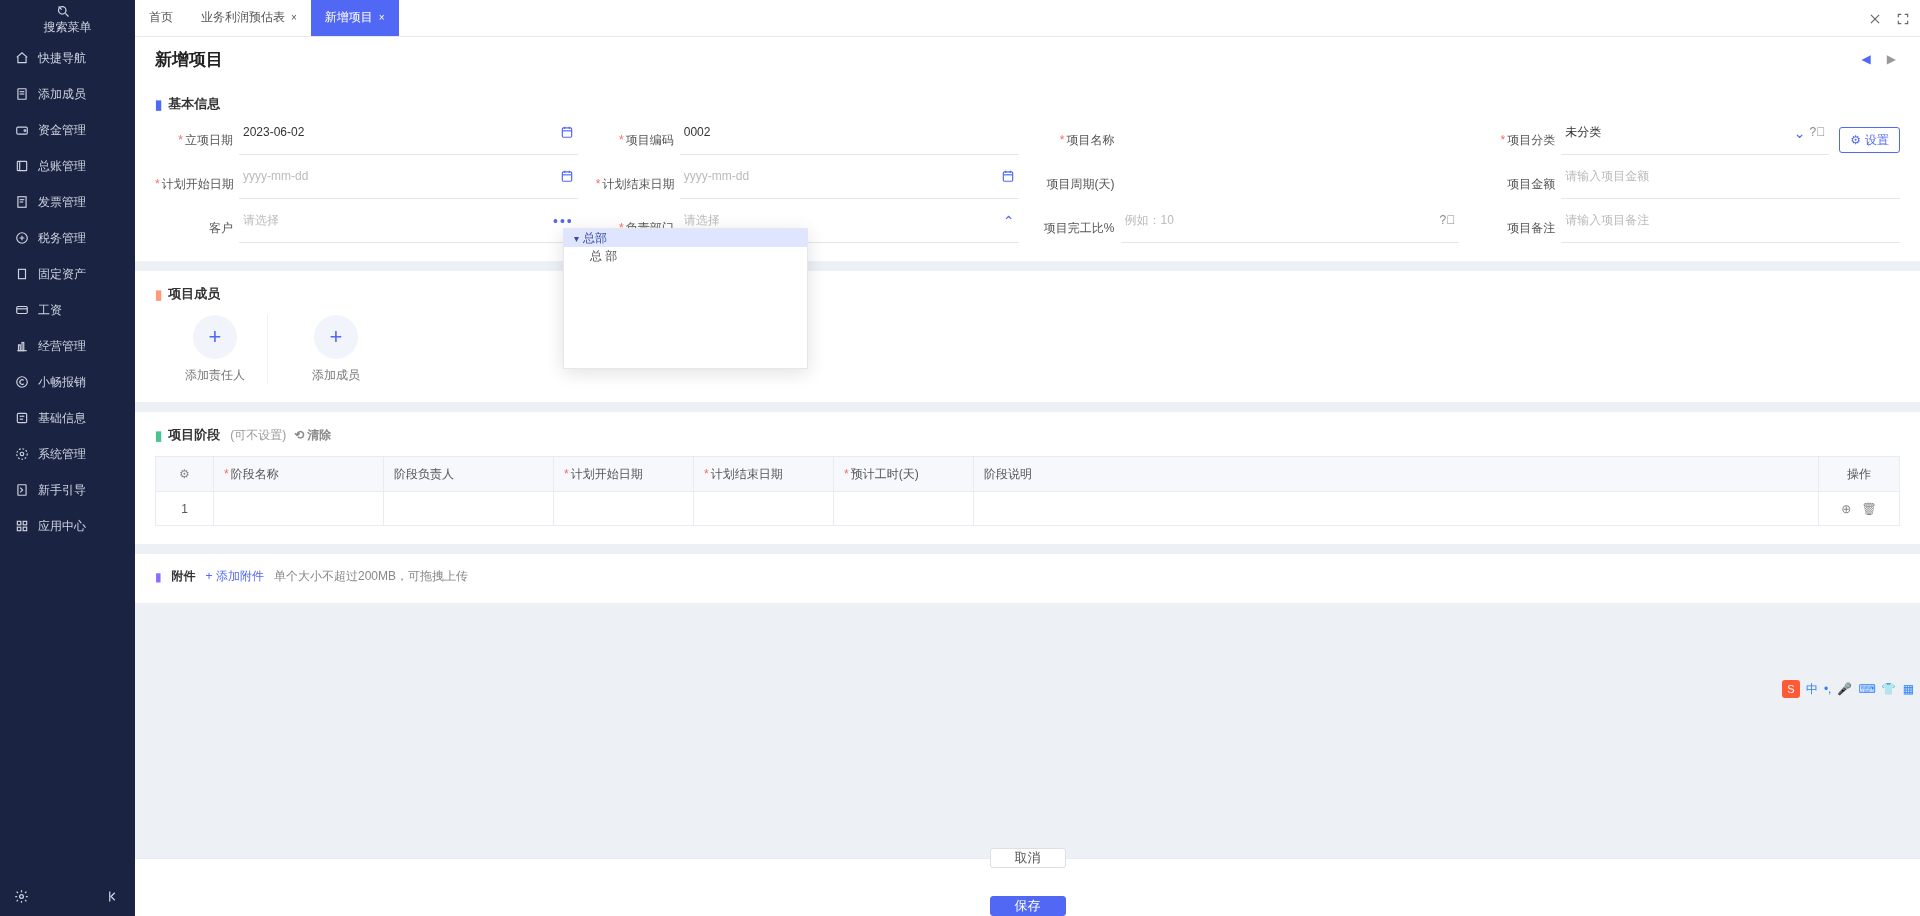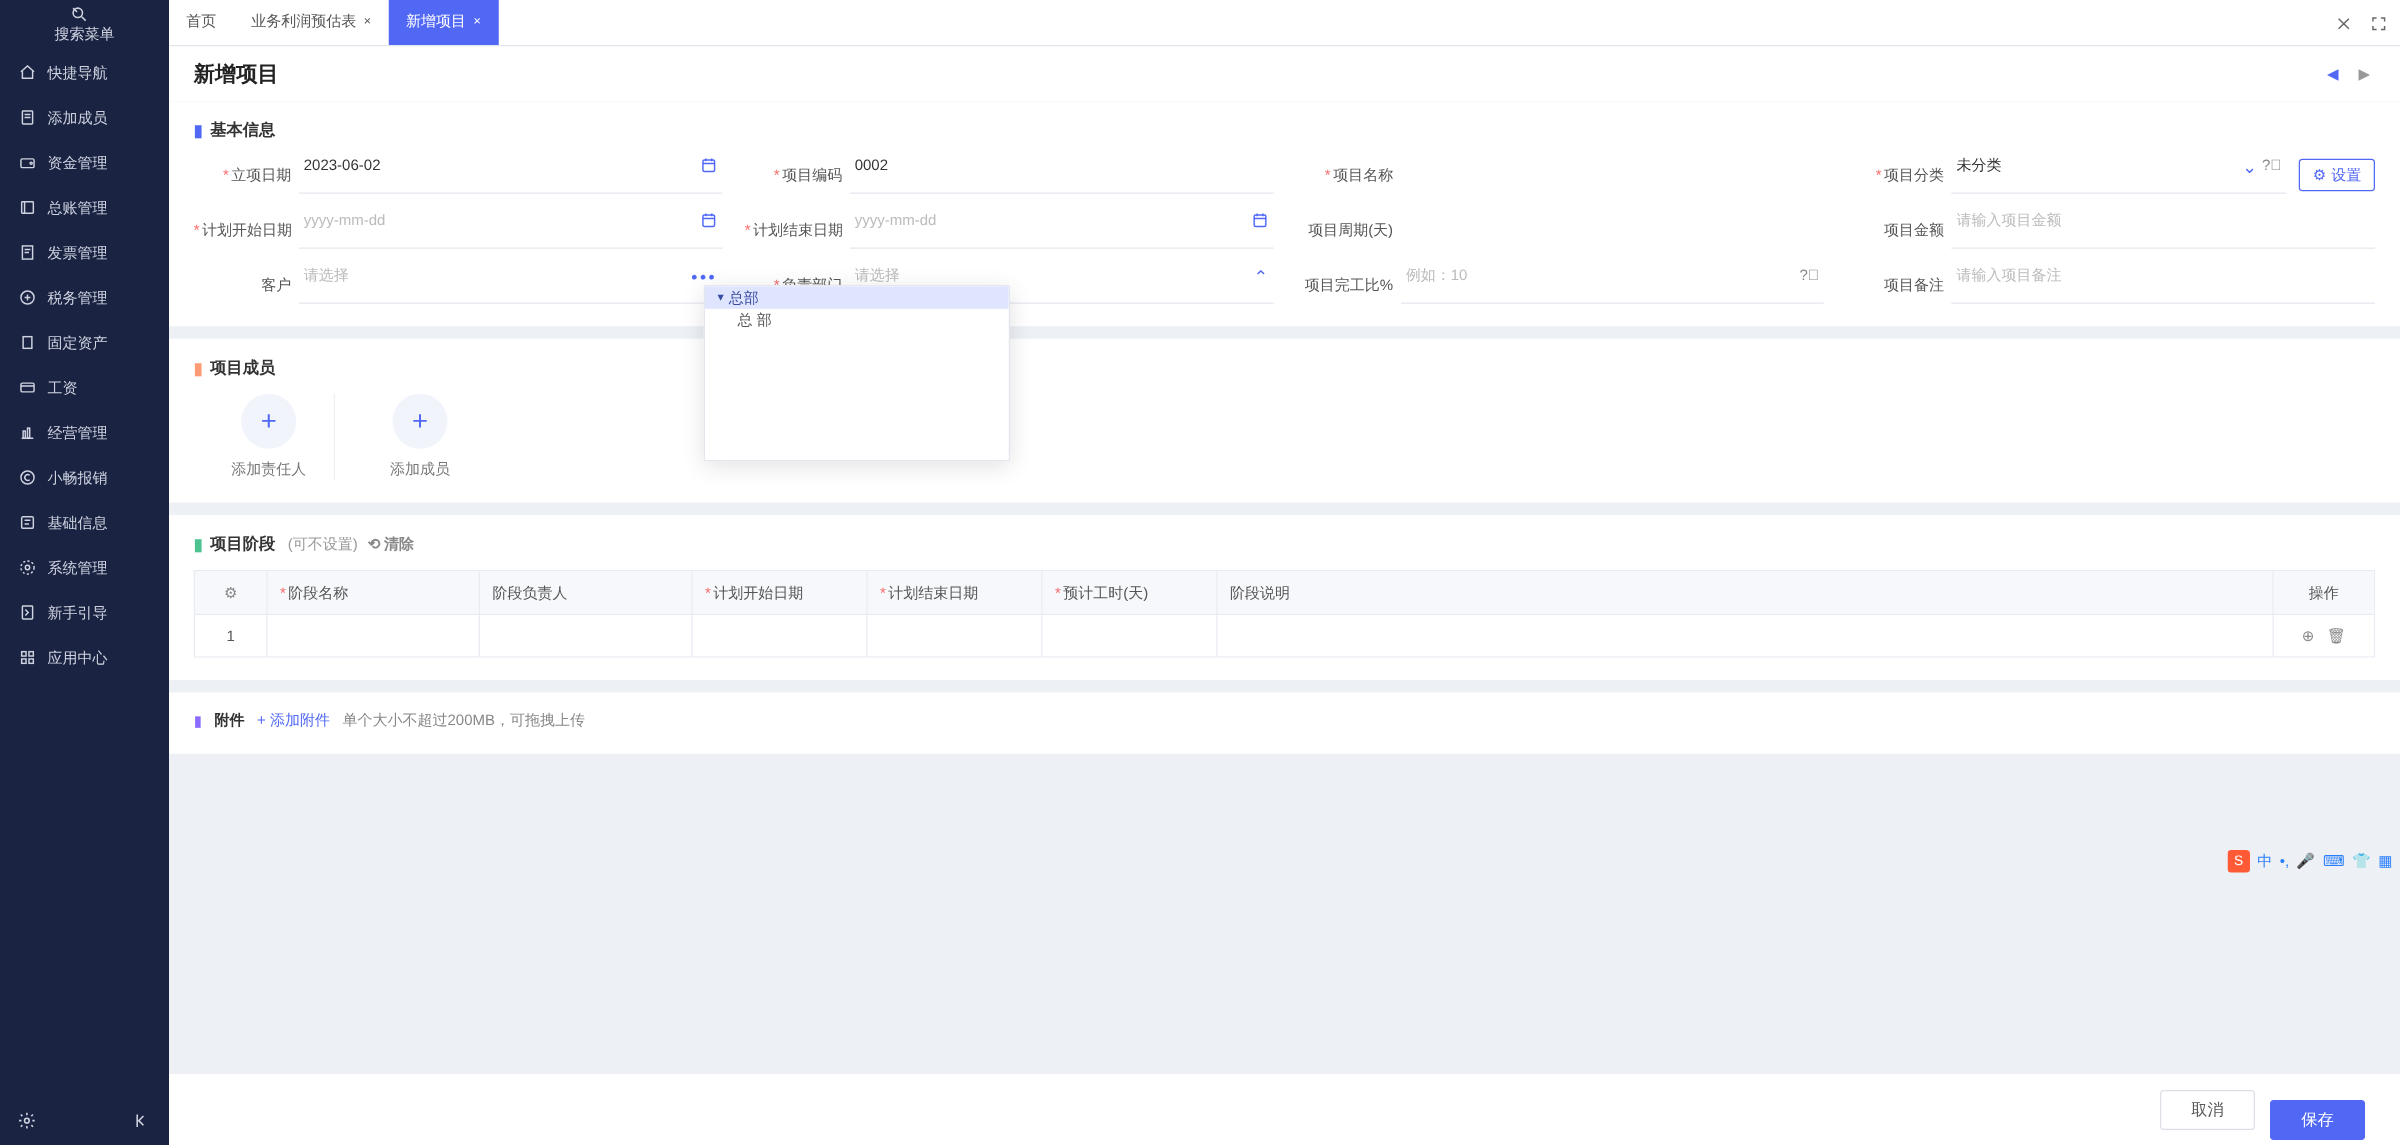--- a/index.html
+++ b/index.html
@@ -54,21 +54,21 @@
 .stage-head > div, .stage-row > div { border-right: 1px solid #e9ebf2; height: 100%; display: flex; align-items: center; padding: 0 10px; }
 .stage-head > div:last-child, .stage-row > div:last-child { border-right: none; justify-content: center; }
 .stage-row { background: #fff; border-top: 1px solid #e9ebf2; color: #555; }
 .center { justify-content: center; }
 .row-ops { display: flex; gap: 10px; color: #888; cursor: pointer; }
 .req-th { color: #f56c6c; margin-right: 2px; }
 
 .attach-row { display: flex; align-items: center; gap: 10px; font-size: 12px; color: #888; }
 .attach-add { color: #5168f5; cursor: pointer; }
 
-.footer { position: fixed; bottom: 0; left: 135px; right: 0; height: 58px; background: #fff; border-top: 1px solid #e9ebf2; display: flex; align-items: center; justify-content: flex-end; padding: 0 28px; gap: 12px; }
+.footer { position: fixed; bottom: 0; left: 135px; right: 0; height: 58px; background: #fff; border-top: 1px solid #e9ebf2; display: flex; align-items: center; justify-content: flex-end; padding: 0 28px; gap: 12px; flex-direction: column; }
 .btn { height: 32px; padding: 0 24px; border-radius: 3px; font-size: 13px; cursor: pointer; border: 1px solid #dcdfe6; background: #fff; color: #555; }
 .btn.primary { background: #5168f5; border-color: #5168f5; color: #fff; margin-top: 16px; }
 
 .dropdown-panel { position: absolute; top: 228px; left: 563px; width: 245px; height: 141px; background: #fff; border: 1px solid #e5e7ee; box-shadow: 0 4px 18px rgba(0,0,0,0.12); z-index: 200; overflow: auto; }
 .ddp-item { height: 18px; display: flex; align-items: center; padding: 0 10px; font-size: 12px; cursor: pointer; }
 .ddp-item.lvl0 { background: #dfe4ff; color: #3a4da0; }
 .ddp-item.lvl1 { padding-left: 26px; color: #555; }
 .ddp-caret { margin-right: 4px; font-size: 10px; }
 
 .right-corner-tools { position: fixed; right: 6px; bottom: 218px; display: flex; gap: 6px; align-items: center; z-index: 300; }

